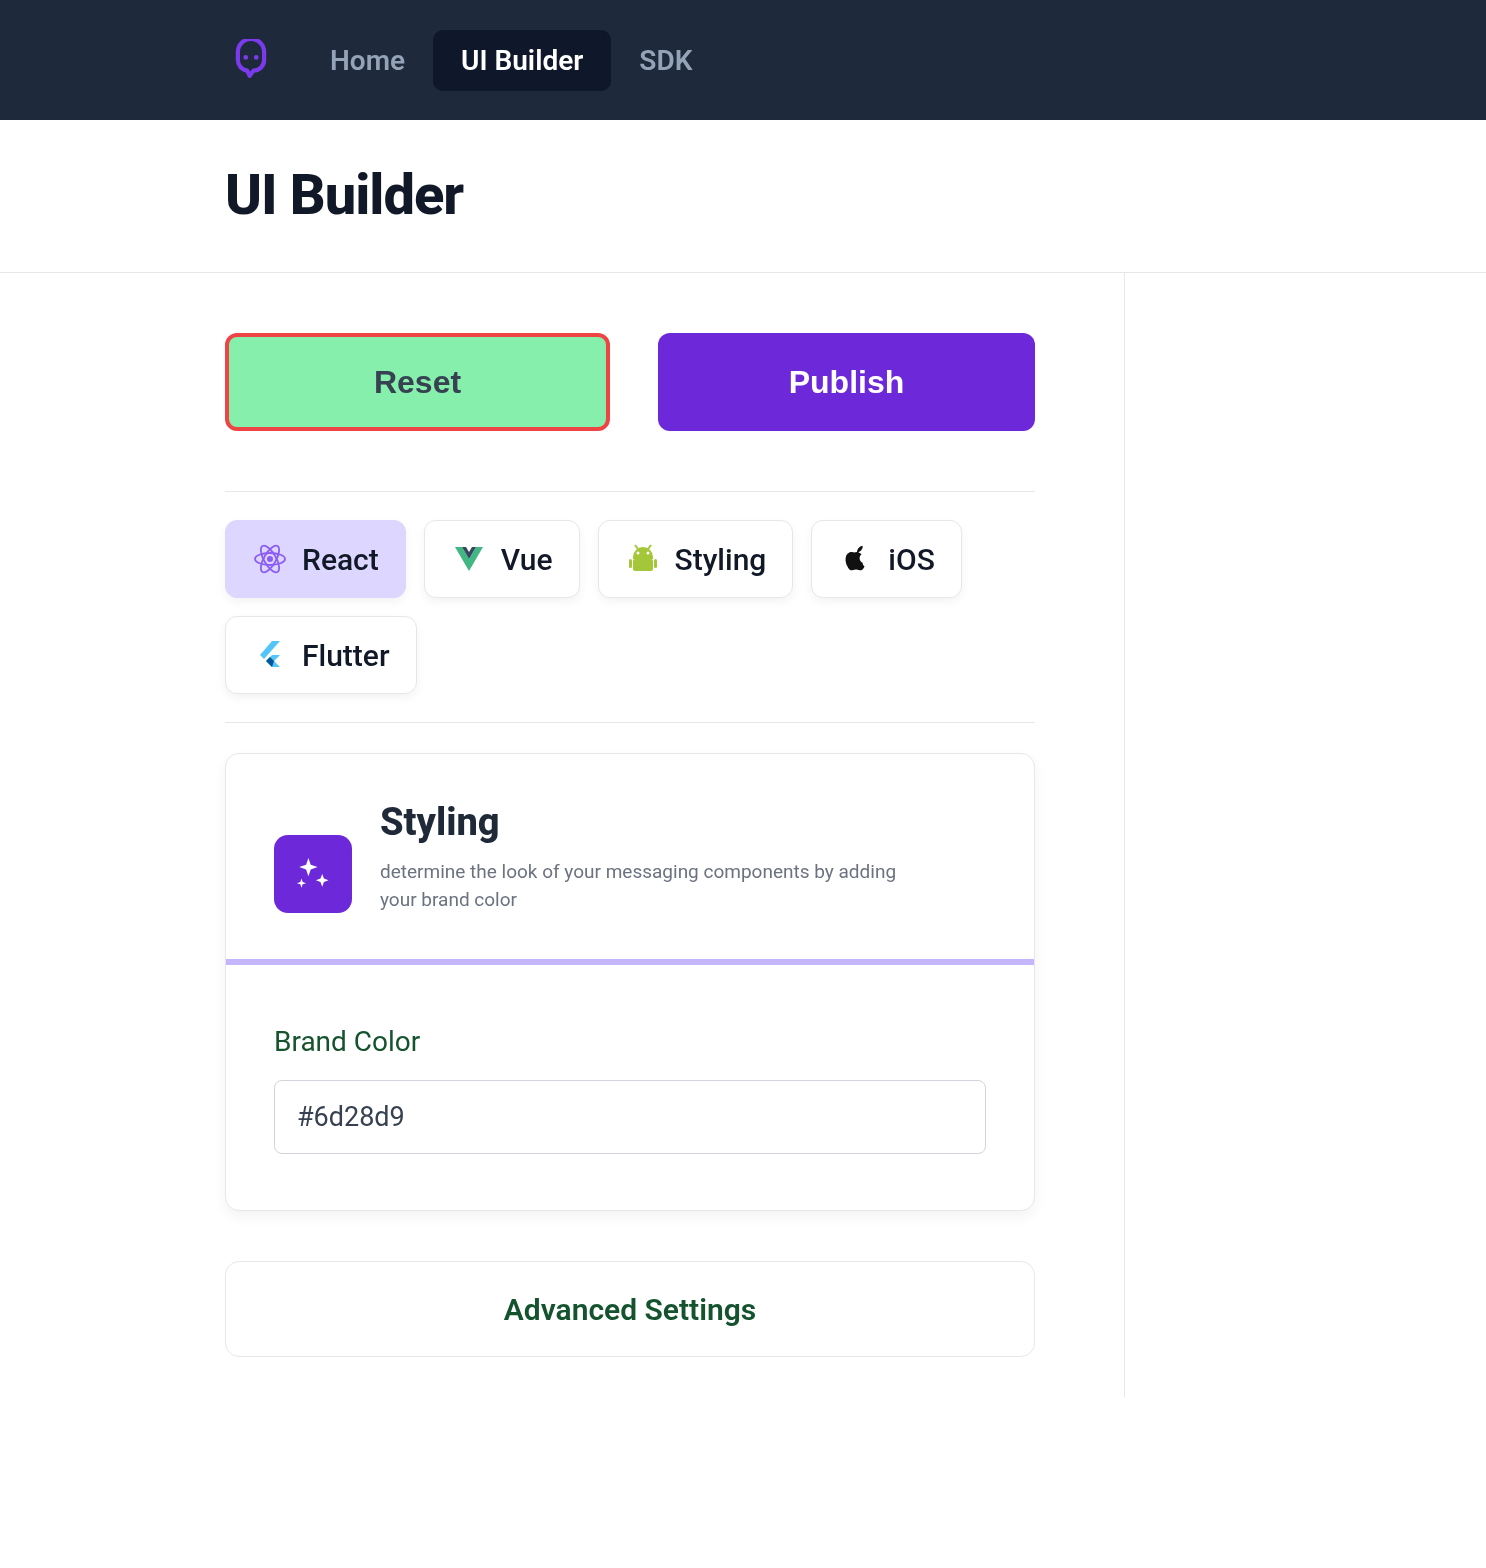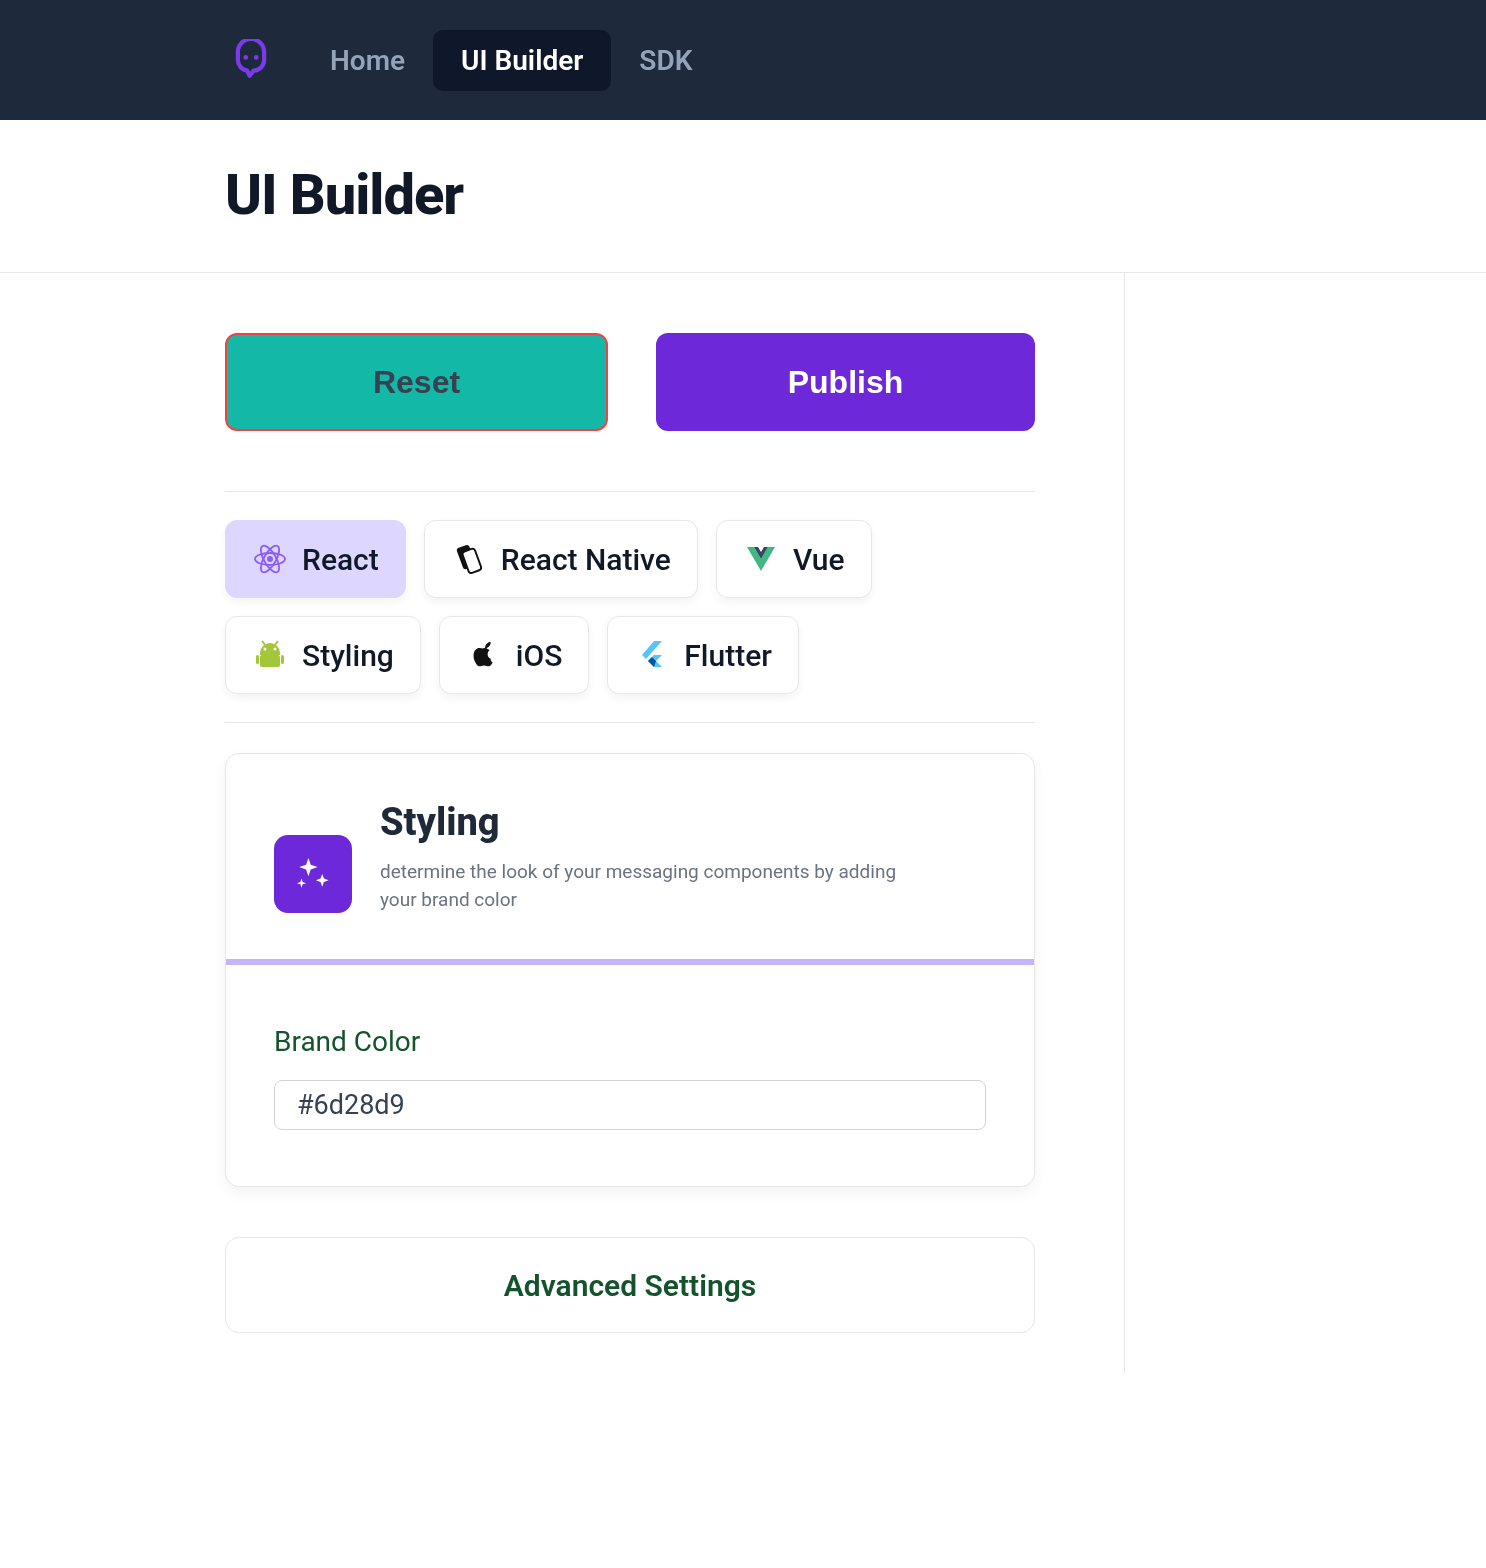--- a/index.html
+++ b/index.html
@@ -75,23 +75,23 @@
     border-radius: 12px;
     font-size: 32px;
     font-weight: 600;
     display: flex;
     align-items: center;
     justify-content: center;
     cursor: pointer;
     border: none;
   }
   .btn-secondary {
-    background: #14b8a6;
+    background: #86efac;
     color: #374151;
-    border: 2px solid #ef4444;
+    border: 4px solid #ef4444;
   }
   .btn-primary {
     background: #6d28d9;
     color: #ffffff;
   }
   .divider {
     height: 1px;
     background: #e5e7eb;
     margin-bottom: 28px;
   }
@@ -169,21 +169,21 @@
     padding: 60px 48px 56px 48px;
   }
   .field-label {
     font-size: 28px;
     font-weight: 400;
     color: #14532d;
     margin-bottom: 22px;
   }
   .text-input {
     width: 100%;
-    height: 50px;
+    height: 74px;
     border: 1px solid #d1d5db;
     border-radius: 8px;
     padding: 0 22px;
     font-size: 27px;
     color: #374151;
     font-family: inherit;
   }
   .advanced {
     margin-top: 50px;
     height: 96px;
@@ -252,29 +252,20 @@
                 <ellipse cx="18" cy="18" rx="15" ry="6"></ellipse>
                 <ellipse cx="18" cy="18" rx="15" ry="6" transform="rotate(60 18 18)"></ellipse>
                 <ellipse cx="18" cy="18" rx="15" ry="6" transform="rotate(-60 18 18)"></ellipse>
               </g>
               <circle cx="18" cy="18" r="3" fill="#8b5cf6"></circle>
             </svg>
           </span>
           <span>React</span>
         </div>
 
-        <div class="chip">
-          <span class="icon">
-            <svg viewBox="0 0 36 36" width="34" height="34">
-              <rect x="8" y="4" width="14" height="24" rx="3" fill="#111" transform="rotate(-20 15 16)"></rect>
-              <rect x="14" y="8" width="14" height="24" rx="3" fill="#fff" stroke="#111" stroke-width="2" transform="rotate(-20 21 20)"></rect>
-            </svg>
-          </span>
-          <span>React Native</span>
-        </div>
 
         <div class="chip">
           <span class="icon">
             <svg viewBox="0 0 36 36" width="40" height="40">
               <path d="M4 6 L18 30 L32 6 L25 6 L18 18 L11 6 Z" fill="#41b883"></path>
               <path d="M11 6 L18 18 L25 6 L21 6 L18 11 L15 6 Z" fill="#35495e"></path>
             </svg>
           </span>
           <span>Vue</span>
         </div>

